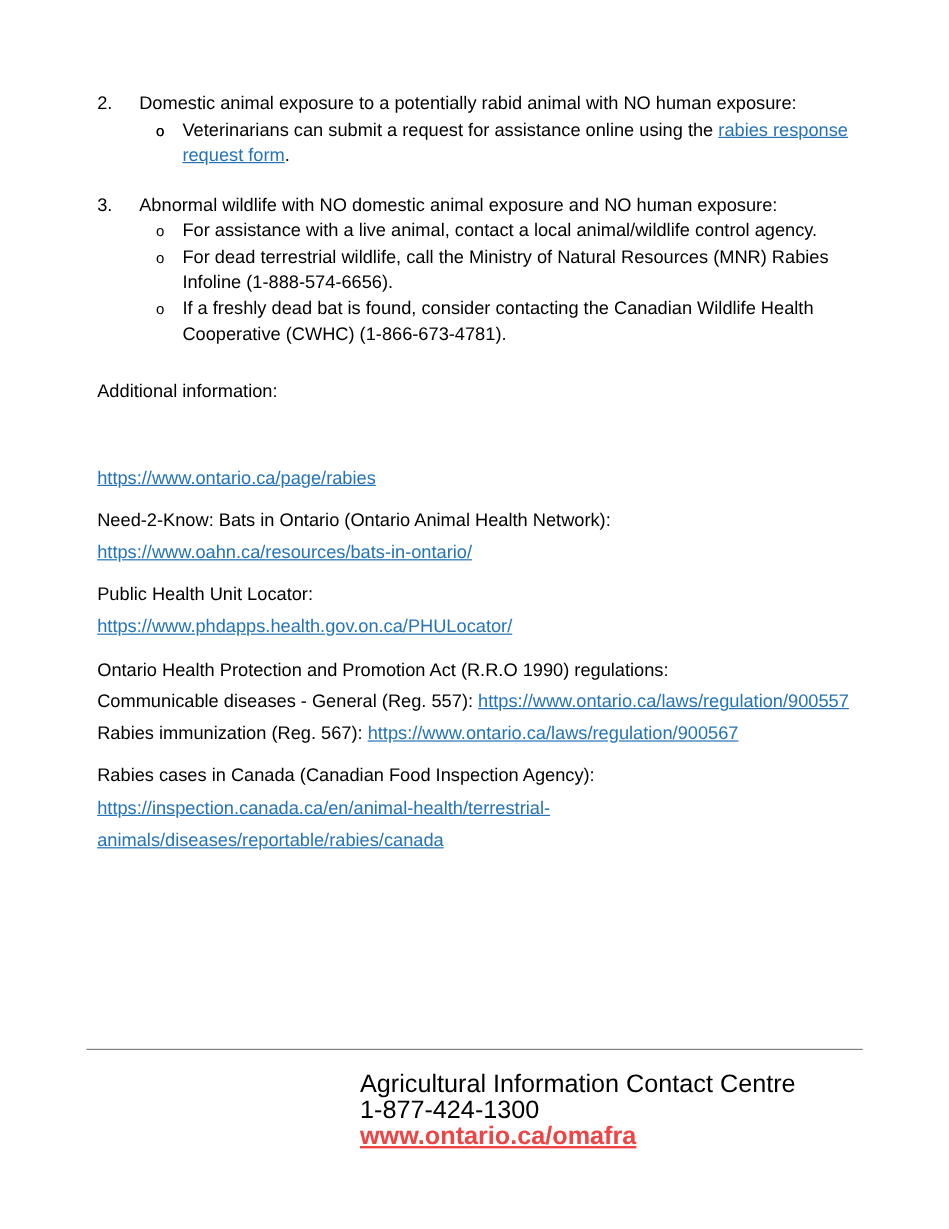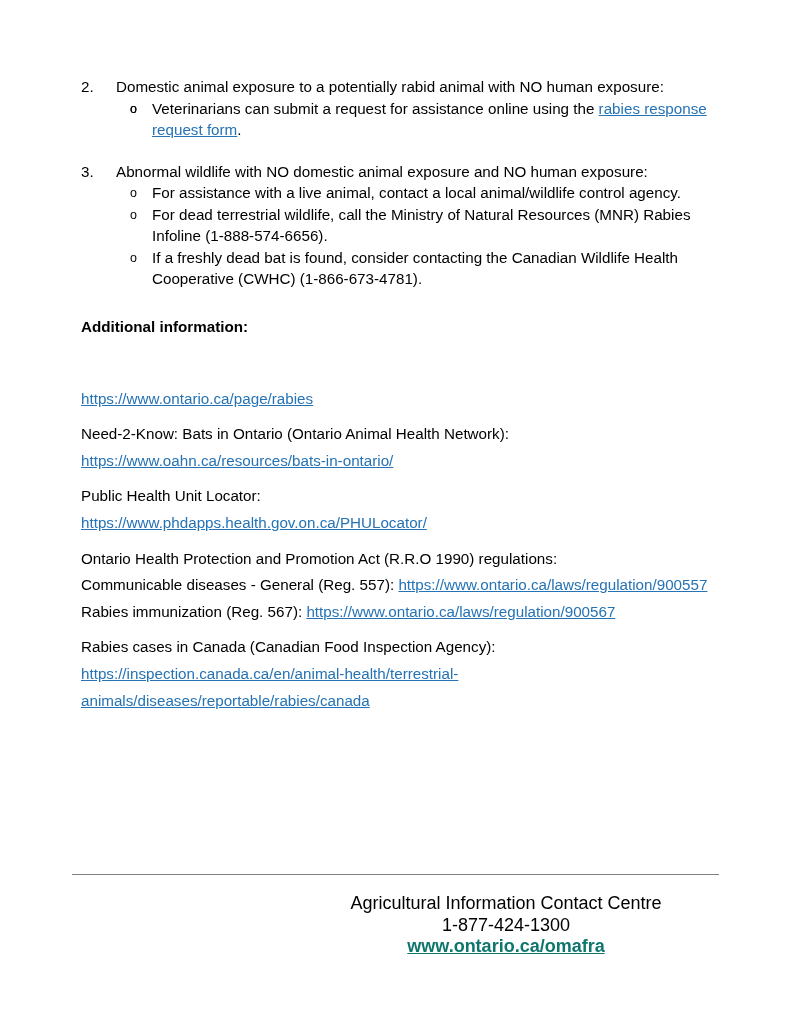--- a/index.html
+++ b/index.html
@@ -67,57 +67,57 @@
     line-height: 23px;
     text-align: left;
     color: #000;
   }
   .sub-text { display: block; }
 
   .block-gap { height: 20px; }
 
   
   .heading {
-    font-weight: bold;
+    font-weight: normal;
     font-size: 15.2px;
   }
   .para {
     font-size: 15.2px;
     line-height: 26.6px;
   }
 
   .link {
     color: #2573B5;
     text-decoration: underline;
     text-decoration-color: #2573B5;
     cursor: pointer;
   }
   .link-bold {
-    color: #0f766e;
+    color: #ef4444;
     font-weight: bold;
     text-decoration: underline;
     cursor: pointer;
   }
 
   
   .footer-rule {
     position: absolute;
     left: 72px;
     top: 874px;
     width: 647px;
     height: 0;
     border-top: 1.4px solid #808080;
   }
   .footer {
     position: absolute;
     left: 300px;
     top: 893px;
     width: 412px;
-    text-align: center;
-    font-size: 18px;
+    text-align: left;
+    font-size: 21px;
     line-height: 21.6px;
   }
   .footer-line { display: block; white-space: nowrap; }
 </style>
 </head>
 <body>
 
 <div class="page">
 
   <div class="content">

